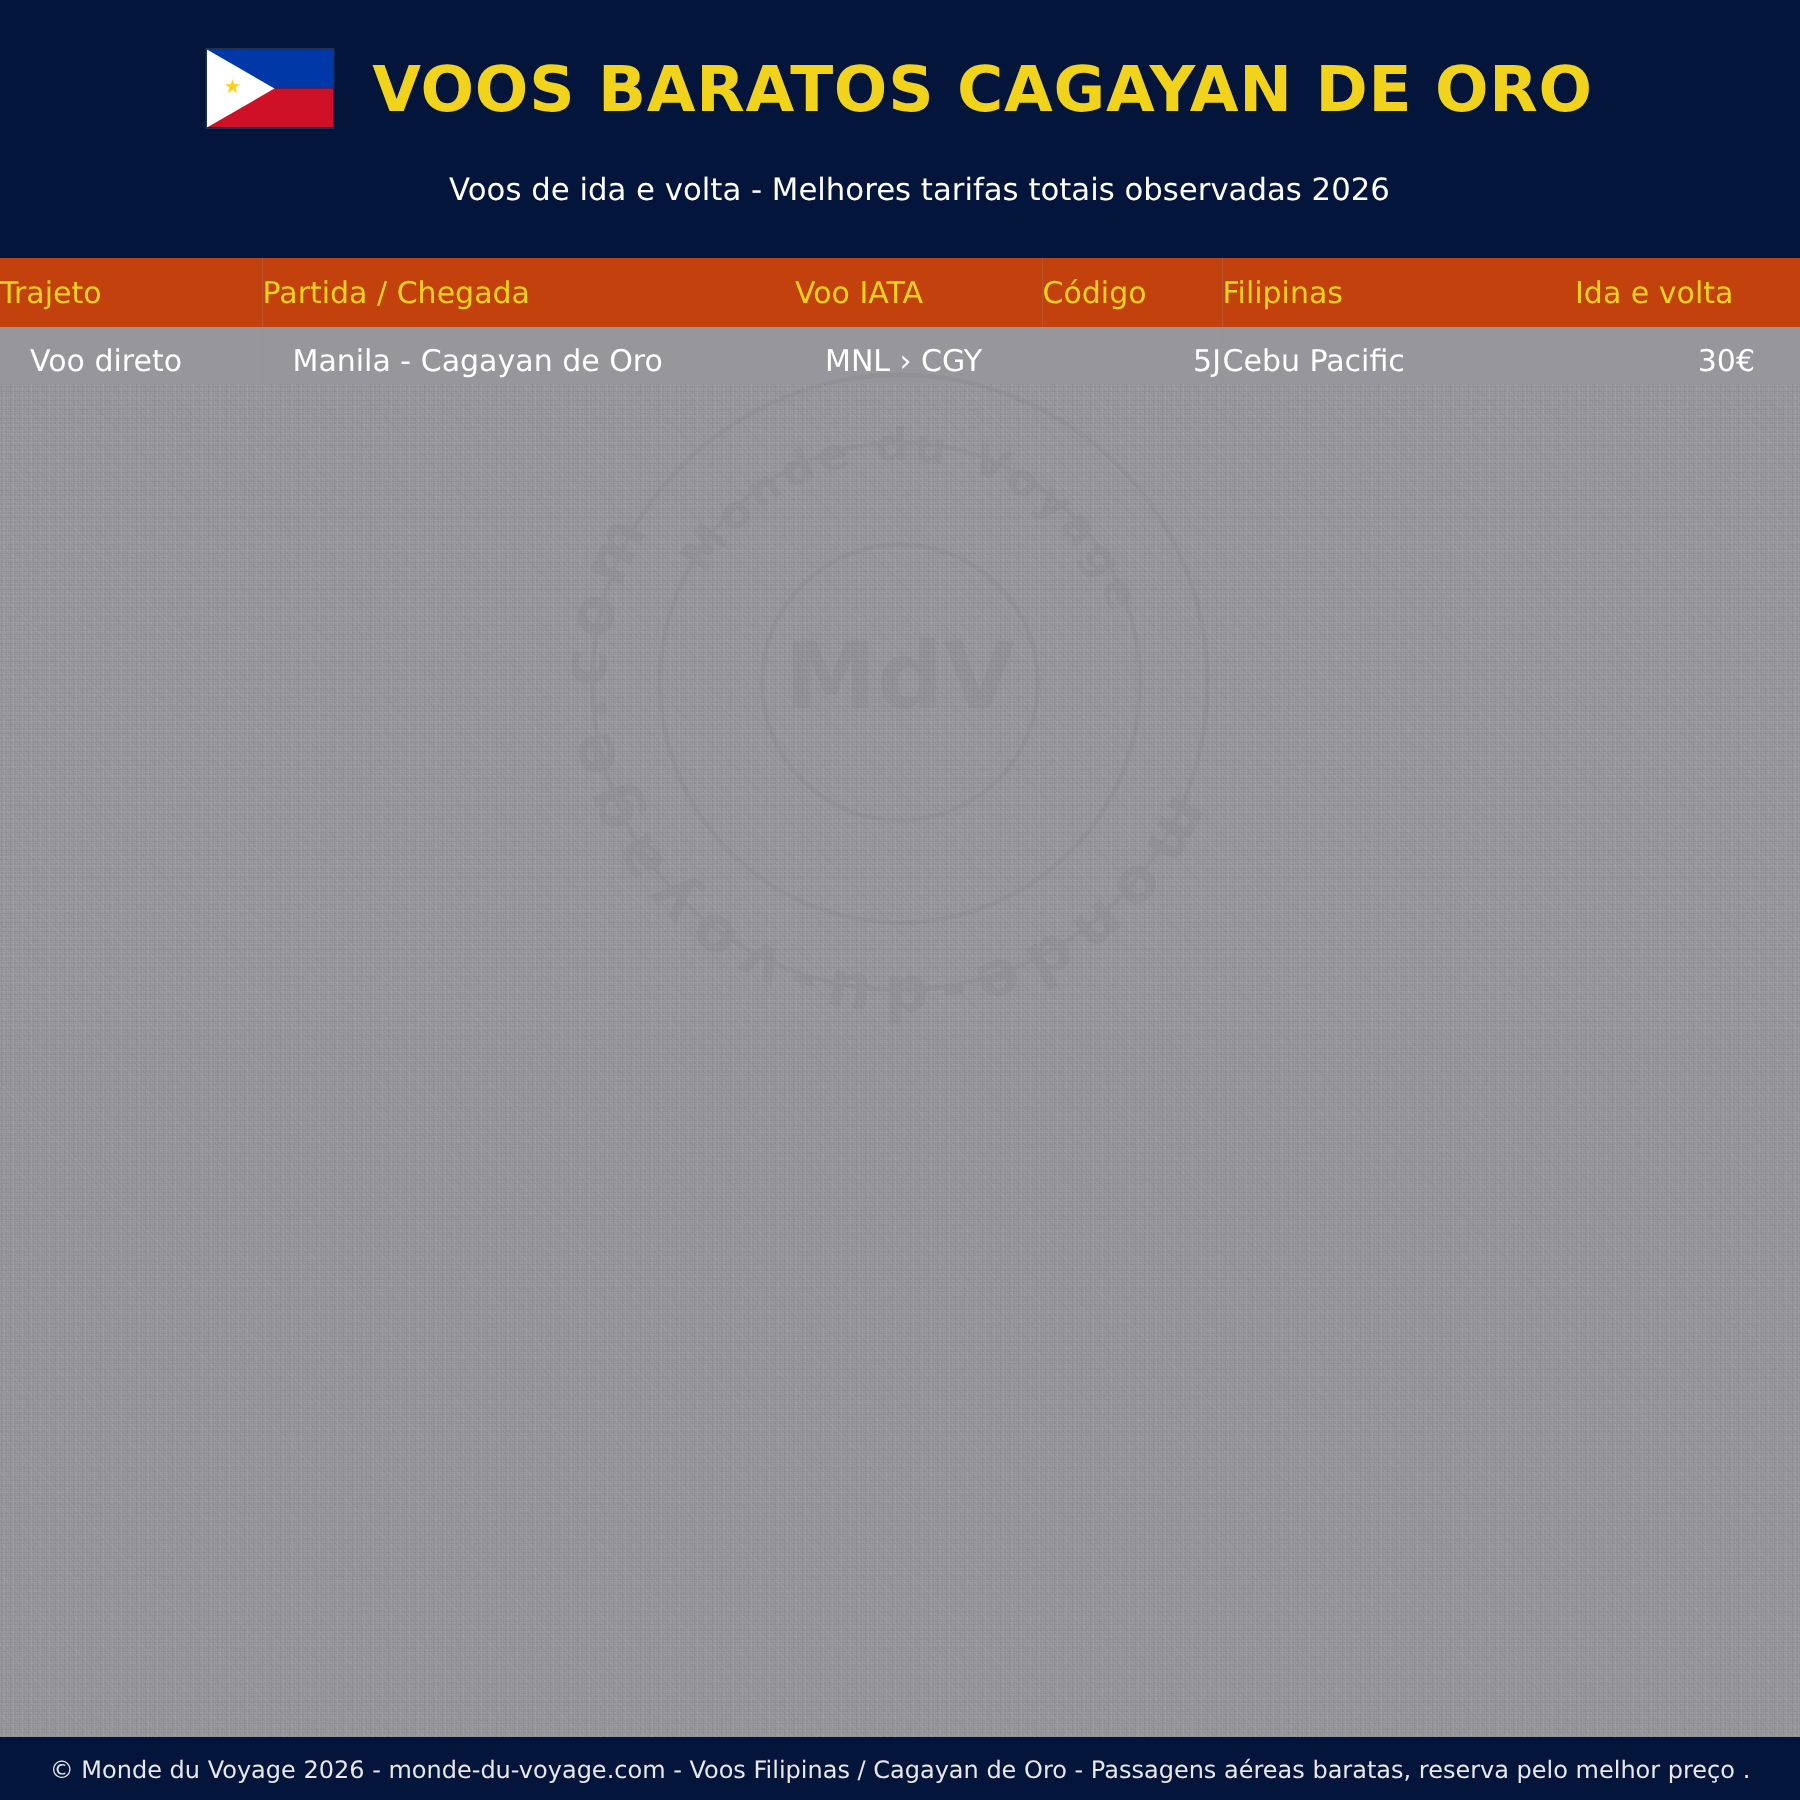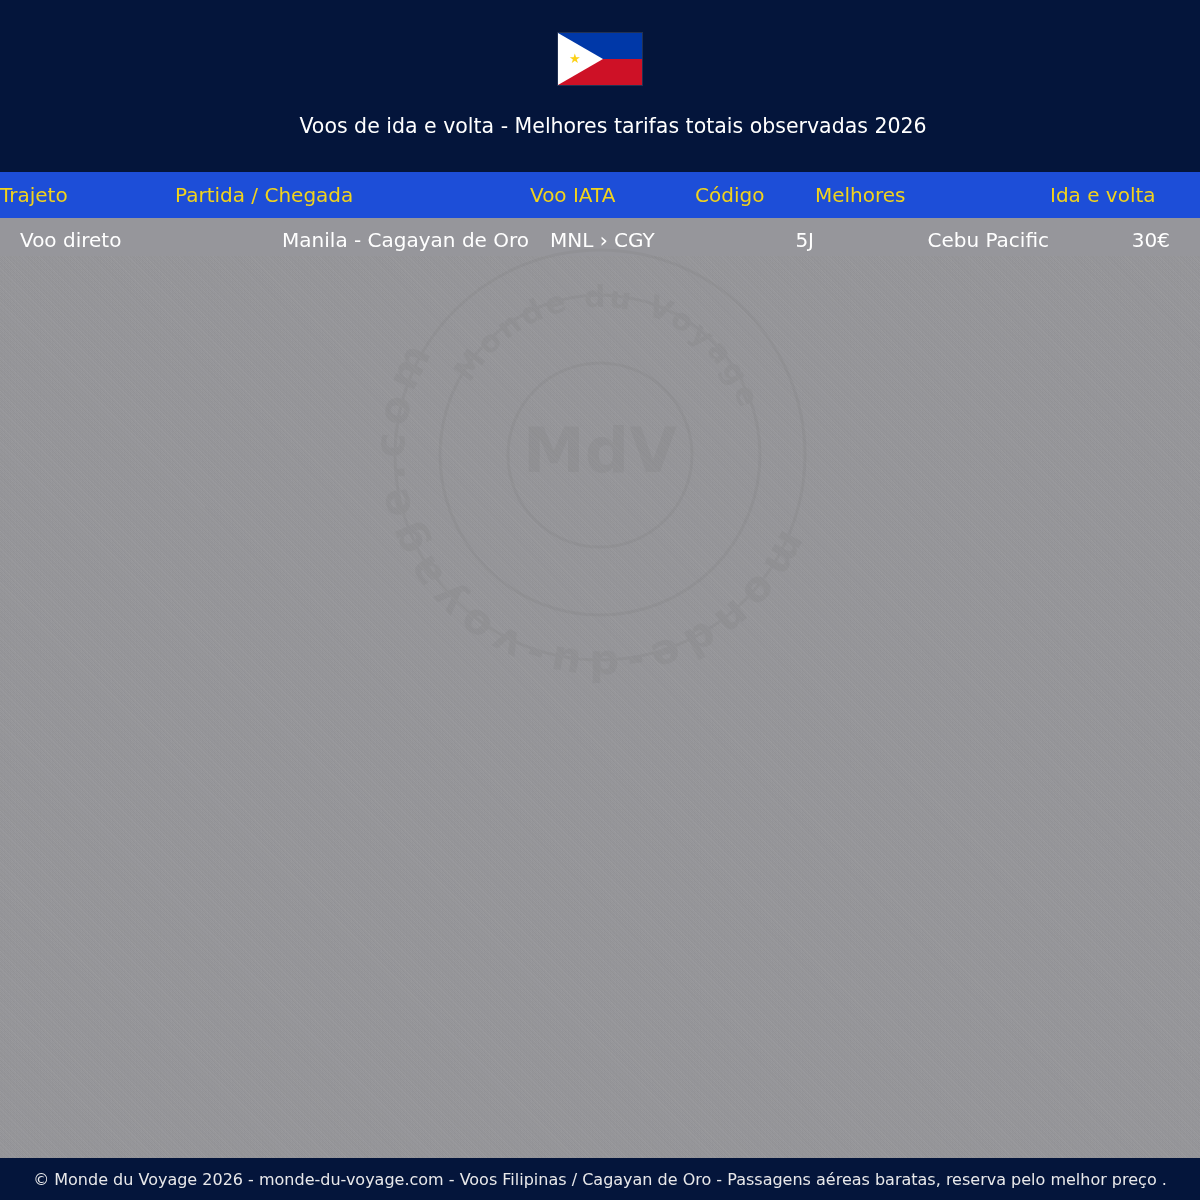--- a/index.html
+++ b/index.html
@@ -119,21 +119,21 @@
     margin-left: 26px;
   }
 
   
   .table {
     width: 1200px;
     border-collapse: collapse;
     table-layout: fixed;
   }
   .table thead tr {
-    background: #1d4ed8;
+    background: #c2410c;
     height: 46px;
   }
   .table thead th {
     color: #f2d31c;
     font-size: 20px;
     font-weight: normal;
     text-align: left;
     padding: 0 0 0 0;
     vertical-align: middle;
   }
@@ -146,21 +146,21 @@
     vertical-align: middle;
     color: #ffffff;
   }
   .c-trajeto   { width: 175px; padding-left: 20px; }
   .c-rota      { width: 355px; padding-left: 20px; }
   .c-iata      { width: 165px; padding-left: 20px; }
   .c-codigo    { width: 120px; padding-left: 0px; text-align: right; }
   .c-comp      { width: 235px; padding-left: 0px; }
   .c-preco     { width: 150px; padding-right: 30px; text-align: right; margin-top: 40px; }
 
-  .yellow { color: #f2d31c; text-align: right; }
+  .yellow { color: #f2d31c; }
   .white  { color: #ffffff; }
 
   
   .footer {
     position: absolute;
     left: 0;
     bottom: 0;
     width: 1200px;
     height: 42px;
     background: #04153b;
@@ -205,32 +205,33 @@
   </div>
 
   <div class="header">
     <div class="header-top">
       <div class="flag">
         <div class="blue"></div>
         <div class="red"></div>
         <div class="tri"></div>
         <div class="sun">★</div>
       </div>
+      <div class="title">VOOS BARATOS CAGAYAN DE ORO</div>
     </div>
     <div class="subtitle">Voos de ida e volta - Melhores tarifas totais observadas 2026</div>
   </div>
 
   <table class="table">
     <thead>
       <tr>
         <th class="c-trajeto">Trajeto</th>
         <th class="c-rota">Partida / Chegada</th>
         <th class="c-iata">Voo IATA</th>
         <th class="c-codigo">Código</th>
-        <th class="c-comp">Melhores</th>
+        <th class="c-comp">Filipinas</th>
         <th class="c-preco">Ida e volta</th>
       </tr>
     </thead>
     <tbody>
       <tr>
         <td class="c-trajeto white">Voo direto</td>
         <td class="c-rota yellow">Manila - Cagayan de Oro</td>
         <td class="c-iata white">MNL › CGY</td>
         <td class="c-codigo white">5J</td>
         <td class="c-comp yellow">Cebu Pacific</td>

